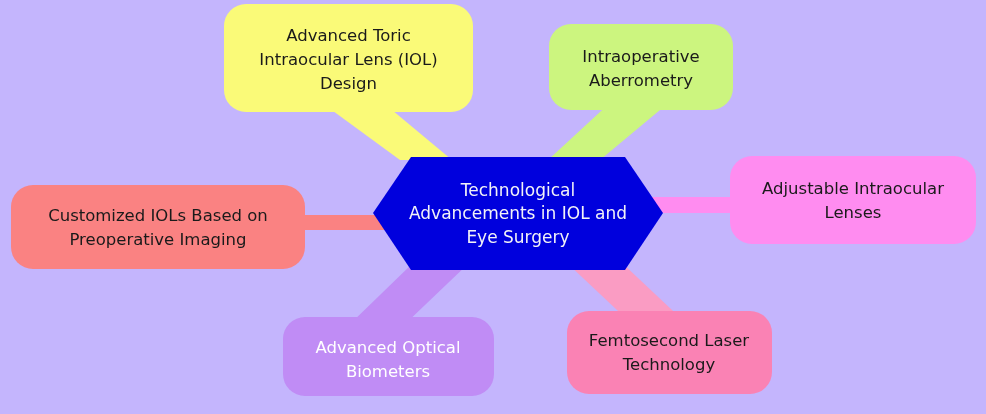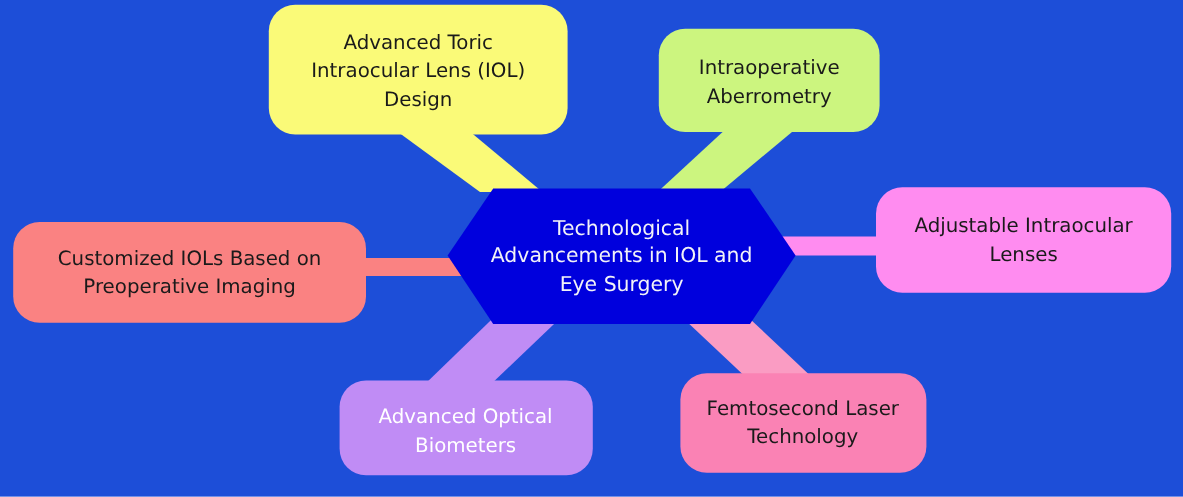--- a/index.html
+++ b/index.html
@@ -10,21 +10,21 @@
   body {
     width: 986px;
     height: 414px;
     font-family: "DejaVu Sans", sans-serif;
     overflow: hidden;
   }
   #mindmap-root {
     position: relative;
     width: 986px;
     height: 414px;
-    background: #1d4ed8;
+    background: #c4b5fd;
   }
   svg.map-canvas {
     position: absolute;
     top: 0;
     left: 0;
     width: 986px;
     height: 414px;
     display: block;
   }
   .node-label {

